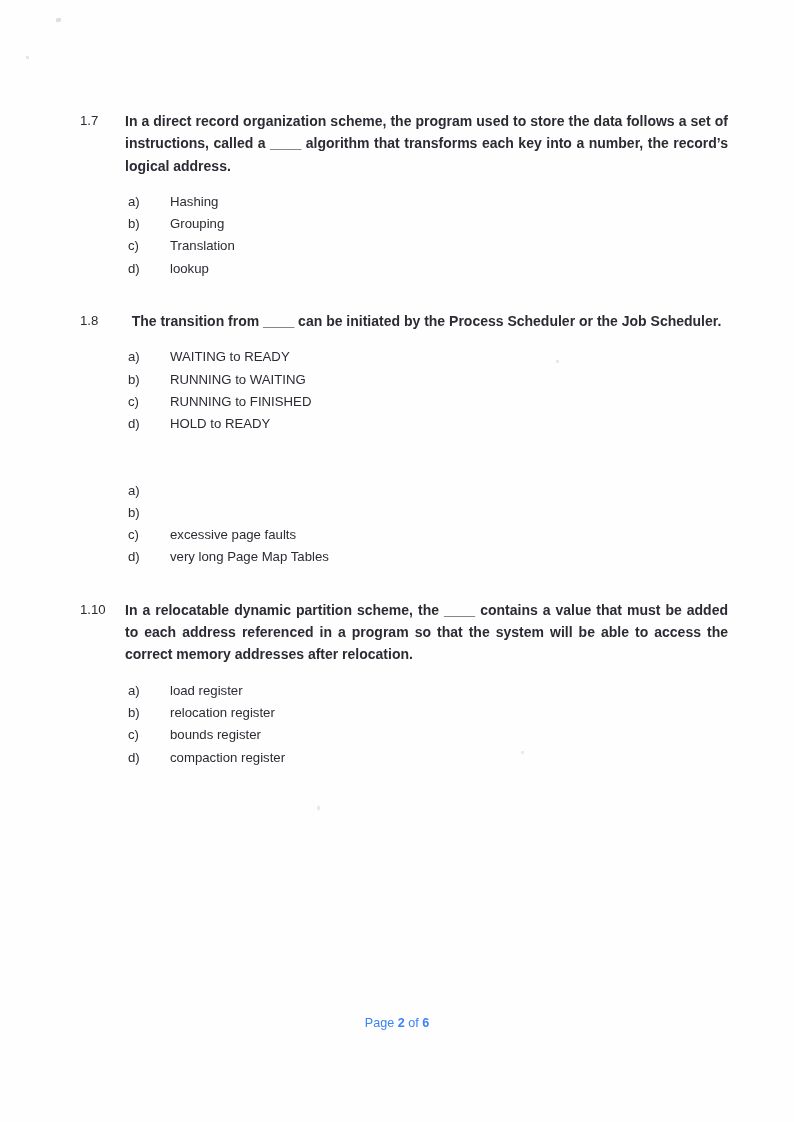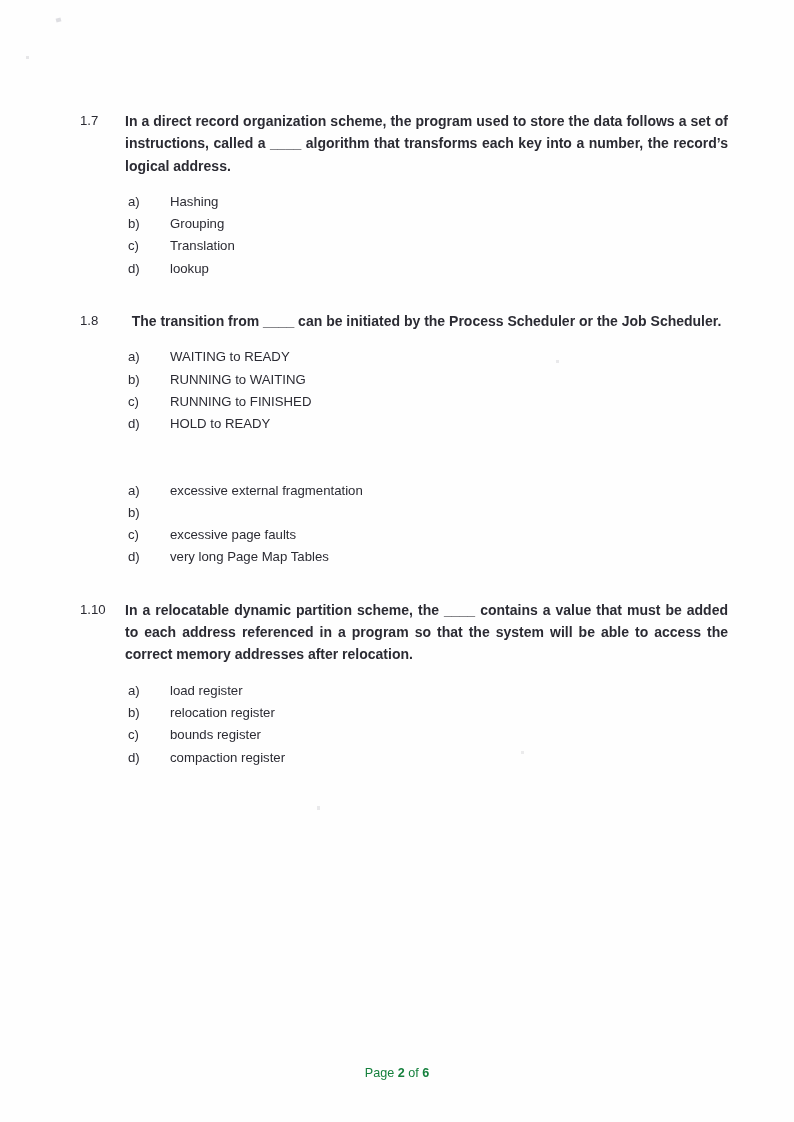--- a/index.html
+++ b/index.html
@@ -121,24 +121,24 @@
   }
 
   .gap-after-options {
     height: 30px;
   }
 
   .footer {
     position: absolute;
     left: 0;
     right: 0;
-    top: 1066px;
+    top: 1016px;
     text-align: center;
     font-size: 12.6px;
-    color: #15803d;
+    color: #3b82f6;
   }
   .footer b {
     font-weight: 700;
   }
 </style>
 </head>
 <body>
 
 <div class="page">
 
@@ -196,21 +196,20 @@
             <span class="opt-letter">d)</span>
             <span class="opt-text">HOLD to READY</span>
           </div>
         </div>
         <div class="gap-after-options"></div>
       </div>
       <div class="question-block">
         <div class="options">
           <div class="option-row">
             <span class="opt-letter">a)</span>
-            <span class="opt-text">excessive external fragmentation</span>
           </div>
           <div class="option-row">
             <span class="opt-letter">b)</span>
           </div>
           <div class="option-row">
             <span class="opt-letter">c)</span>
             <span class="opt-text">excessive page faults</span>
           </div>
           <div class="option-row">
             <span class="opt-letter">d)</span>

